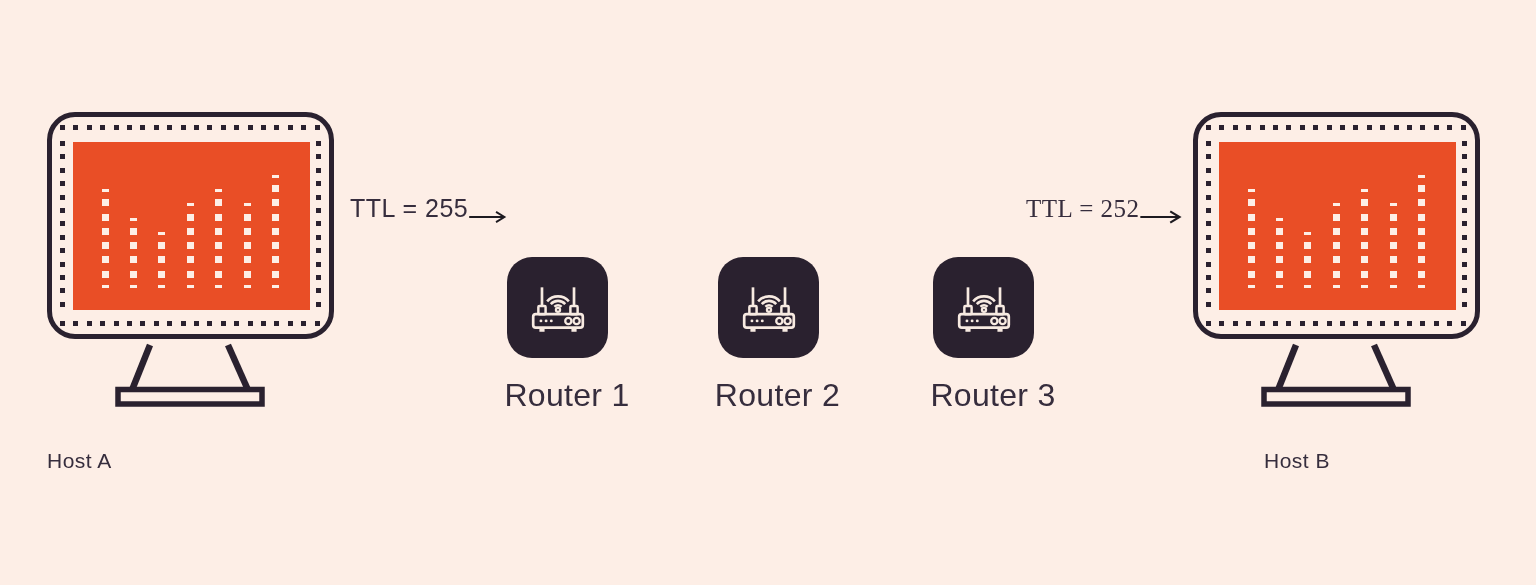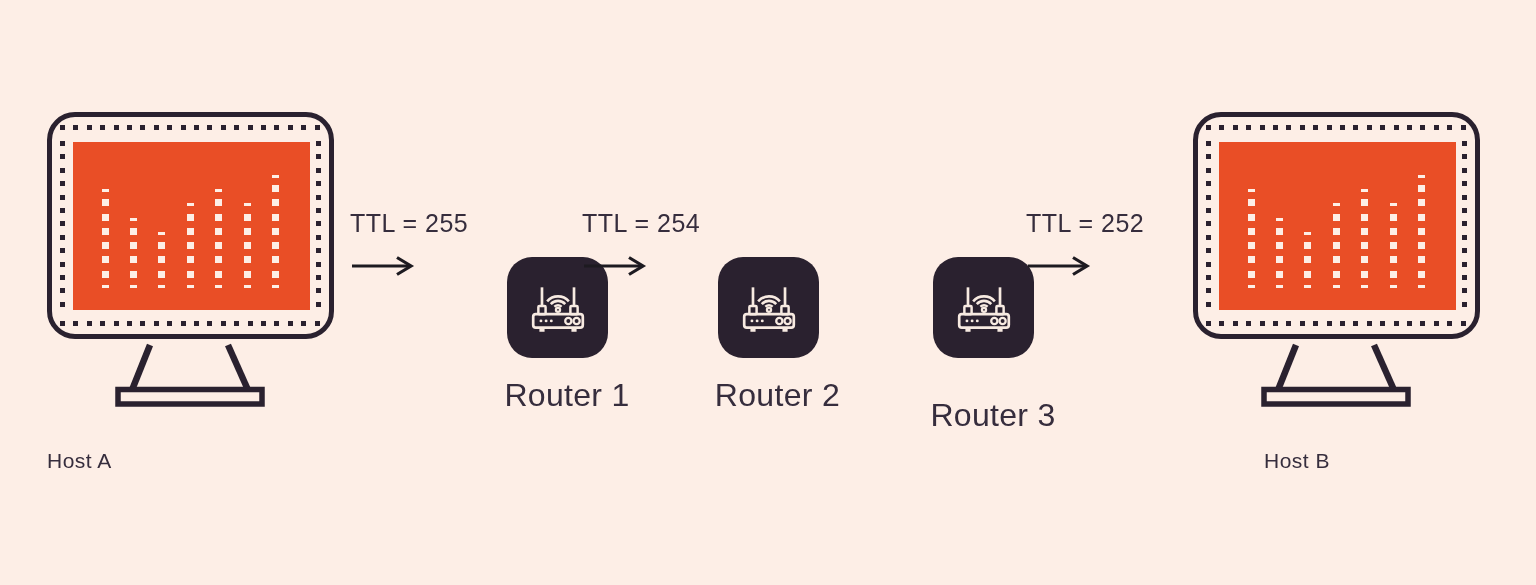--- a/index.html
+++ b/index.html
@@ -61,22 +61,22 @@
     display:flex;align-items:center;justify-content:center;
   }
   .router-svg{color:var(--cream);display:block;}
   .router-label{
     position:absolute;width:160px;text-align:center;
     font-size:32px;font-weight:400;color:var(--text);letter-spacing:.3px;
   }
 
   
   .link{
-    position:absolute;width:160px;top:209px;
-    display:flex;flex-direction:column;align-items:flex-start;
+    position:absolute;width:160px;top:189px;
+    display:flex;flex-direction:row;align-items:center;
   }
   .ttl-label{font-size:25px;font-weight:400;color:var(--text);letter-spacing:.5px;white-space:nowrap;}
   .arrow-svg{margin-top:17px;color:#1d1a20;display:block;}
 </style>
 </head>
 <body>
 
 <div class="stage">
 
   <div>
@@ -185,27 +185,20 @@
         <circle cx="23.5" cy="42.5" r="1.4" fill="currentColor" stroke="none"></circle>
         <circle cx="40" cy="42.5" r="3" stroke-width="2.2"></circle>
         <circle cx="48" cy="42.5" r="3" stroke-width="2.2"></circle>
         <rect x="12" y="49" width="5" height="4" fill="currentColor" stroke="none"></rect>
         <rect x="43" y="49" width="5" height="4" fill="currentColor" stroke="none"></rect>
       </g>
     </svg>
   </div>
   <div class="router-label" style="left:487px;top:377px;">Router 1</div>
 
-  <div class="link" style="left:582px;">
-    <div class="ttl-label">TTL = 254</div>
-    <svg class="arrow-svg" width="70" height="22" viewBox="0 0 70 22">
-      <line x1="2" y1="11" x2="59" y2="11" stroke="currentColor" stroke-width="3.2"></line>
-      <path d="M47 2.5 L61 11 L47 19.5" fill="none" stroke="currentColor" stroke-width="3.2"></path>
-    </svg>
-  </div>
 
   <div class="router-card" style="left:718px;top:257px;">
     <svg class="router-svg" width="62" height="62" viewBox="0 0 60 60">
       <g stroke="currentColor" fill="none">
         <line x1="14.5" y1="10" x2="14.5" y2="28" stroke-width="2.6"></line>
         <rect x="11" y="28" width="7" height="8" rx="1" stroke-width="2.4"></rect>
         <line x1="45.5" y1="10" x2="45.5" y2="28" stroke-width="2.6"></line>
         <rect x="42" y="28" width="7" height="8" rx="1" stroke-width="2.4"></rect>
         <path d="M19.5 23.5 A 14 14 0 0 1 40.5 23.5" stroke-width="2.5"></path>
         <path d="M23 26.2 A 9.5 9.5 0 0 1 37 26.2" stroke-width="2.5"></path>
@@ -240,23 +233,23 @@
         <circle cx="13.5" cy="42.5" r="1.4" fill="currentColor" stroke="none"></circle>
         <circle cx="18.5" cy="42.5" r="1.4" fill="currentColor" stroke="none"></circle>
         <circle cx="23.5" cy="42.5" r="1.4" fill="currentColor" stroke="none"></circle>
         <circle cx="40" cy="42.5" r="3" stroke-width="2.2"></circle>
         <circle cx="48" cy="42.5" r="3" stroke-width="2.2"></circle>
         <rect x="12" y="49" width="5" height="4" fill="currentColor" stroke="none"></rect>
         <rect x="43" y="49" width="5" height="4" fill="currentColor" stroke="none"></rect>
       </g>
     </svg>
   </div>
-  <div class="router-label" style="left:913px;top:377px;margin-top:20px;">Router 3</div>
-
-  <div class="link" style="left:1026px;">
+  <div class="router-label" style="left:913px;top:377px;">Router 3</div>
+
+  <div class="link" style="left:1026px;font-family:Liberation Serif, serif;">
     <div class="ttl-label">TTL = 252</div>
     <svg class="arrow-svg" width="70" height="22" viewBox="0 0 70 22">
       <line x1="2" y1="11" x2="59" y2="11" stroke="currentColor" stroke-width="3.2"></line>
       <path d="M47 2.5 L61 11 L47 19.5" fill="none" stroke="currentColor" stroke-width="3.2"></path>
     </svg>
   </div>
 
   <div>
     <div class="monitor" style="left:1193px;top:112px;">
       <div class="dot-strip-h top"></div>

